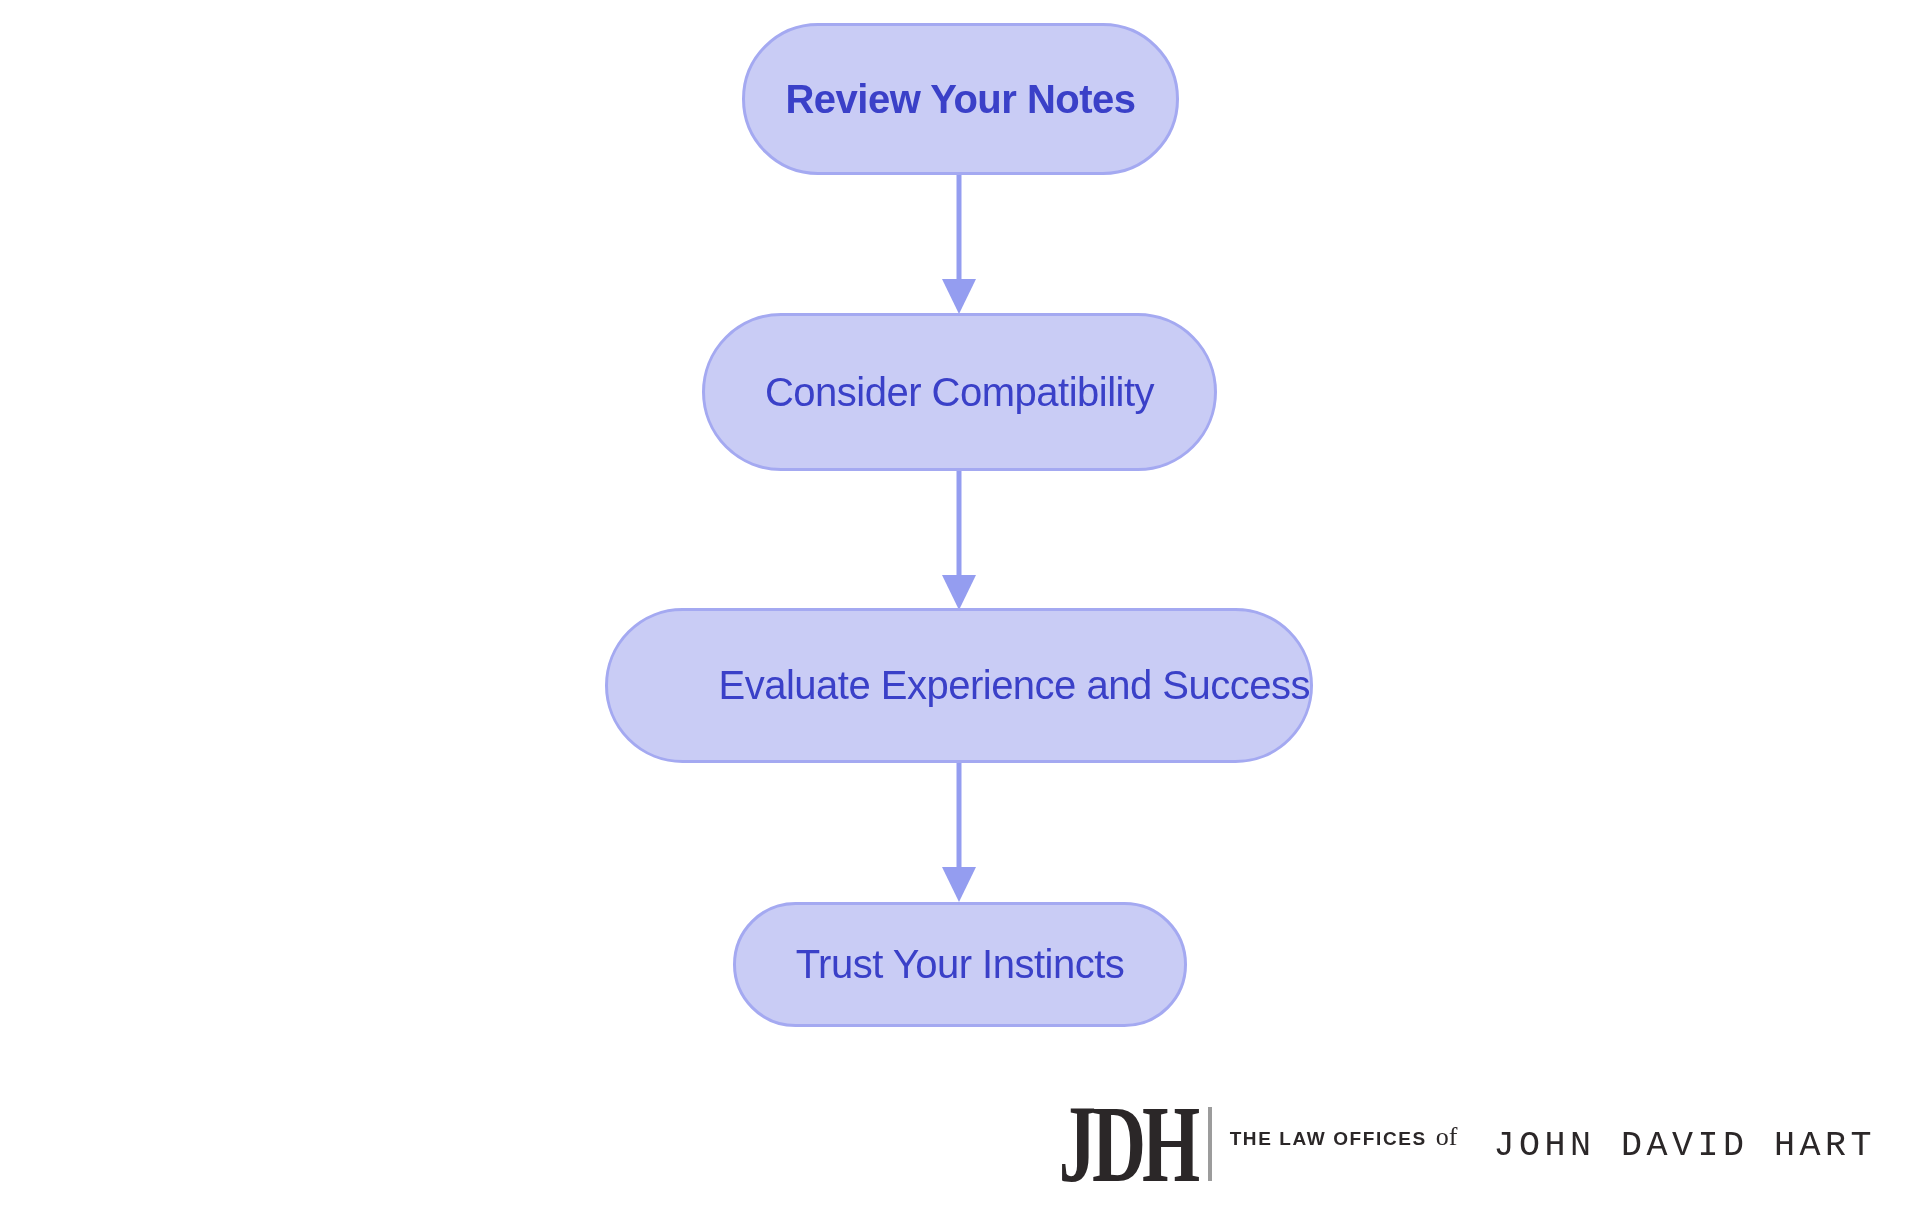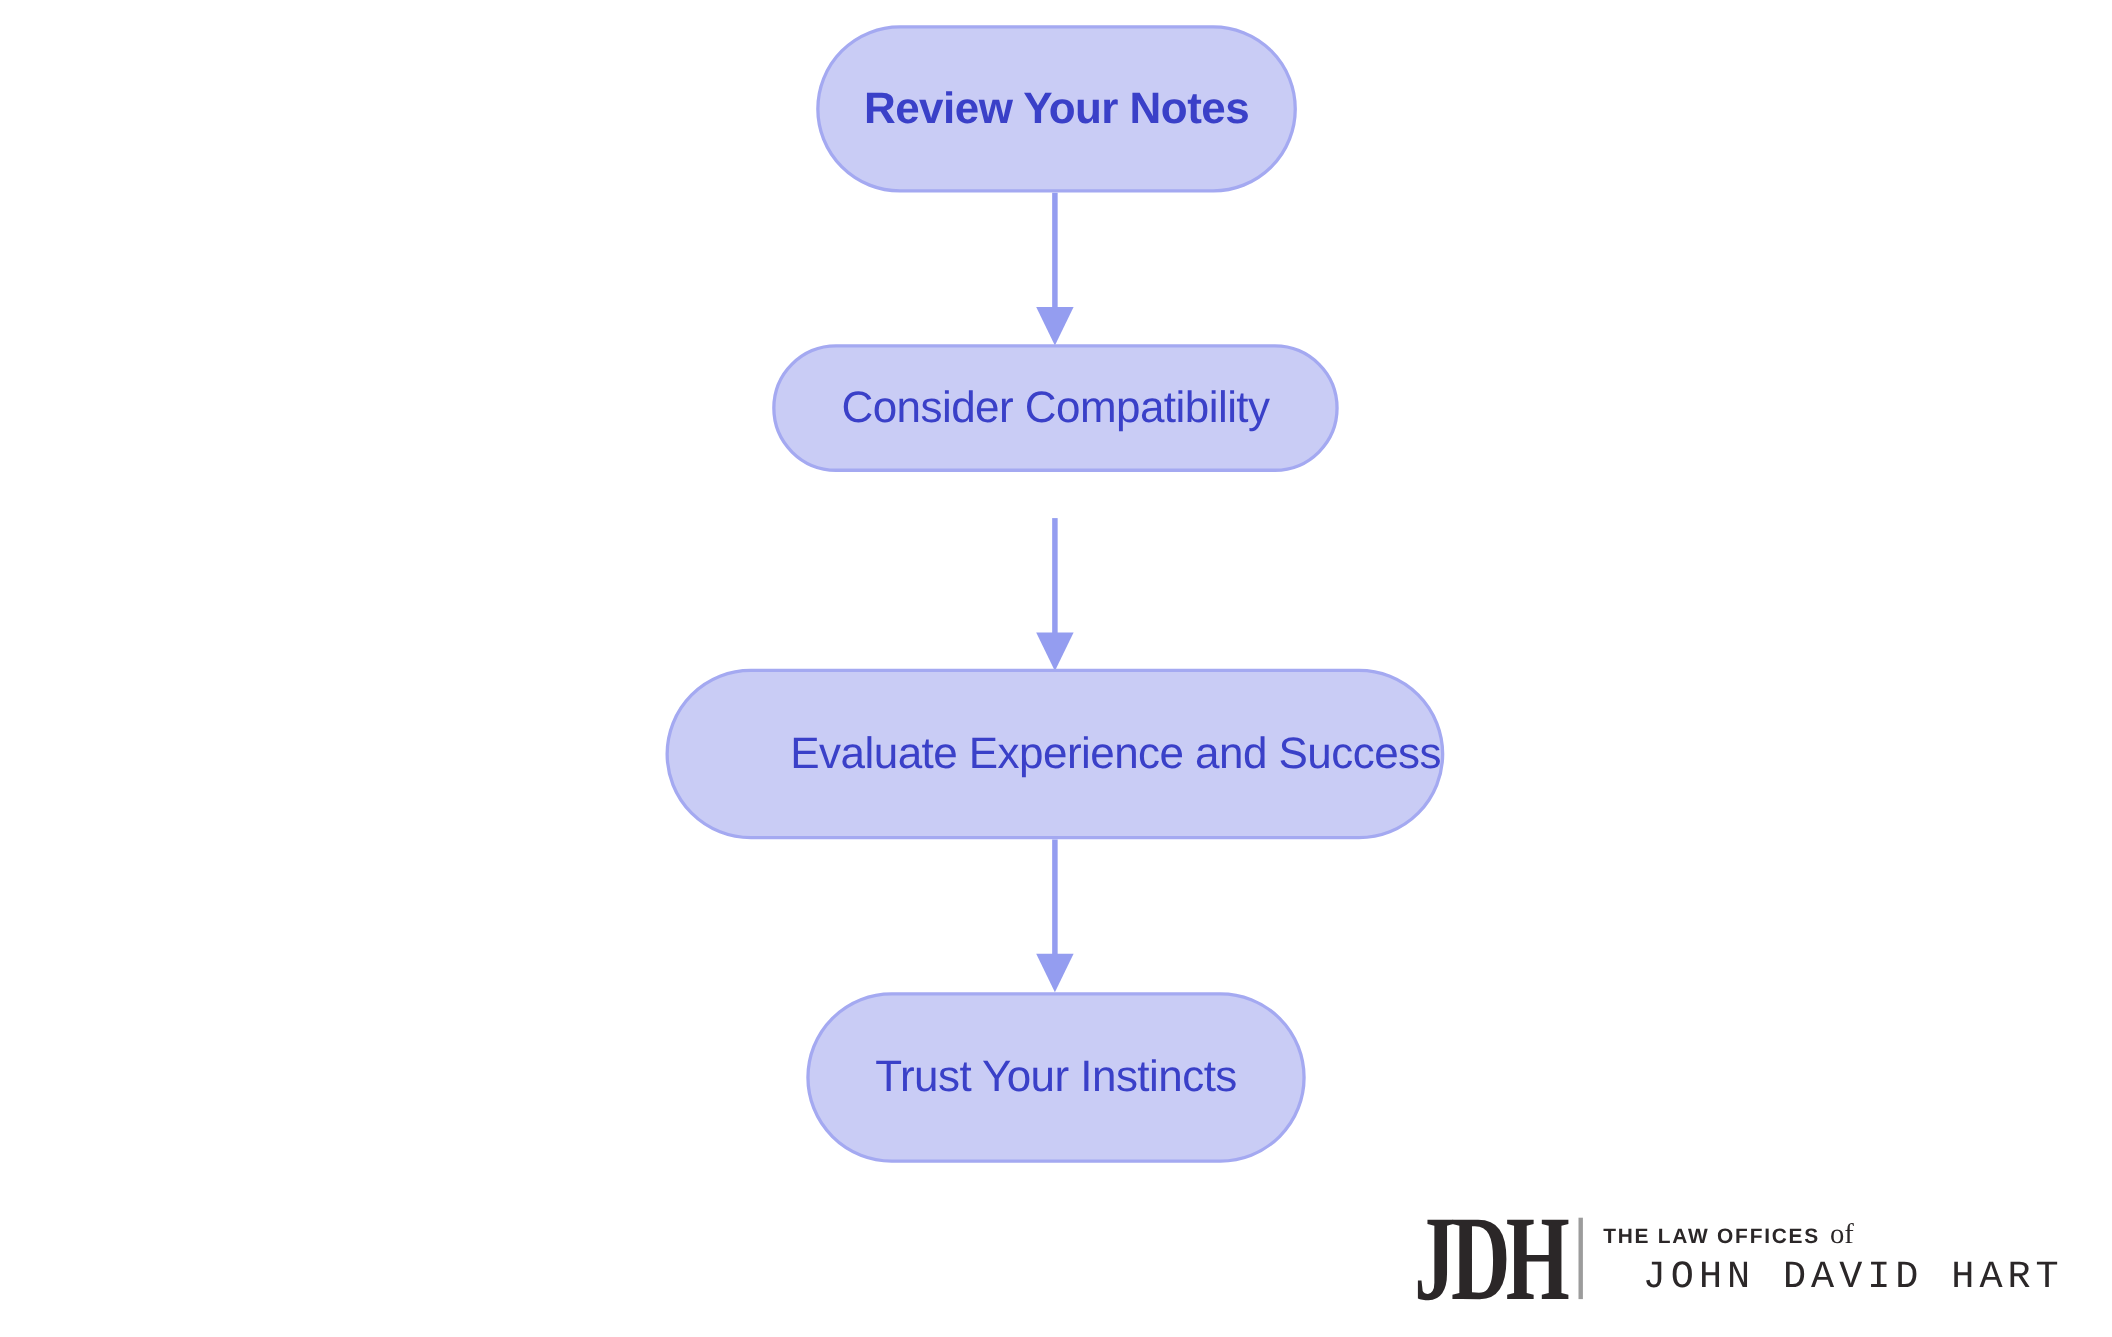--- a/index.html
+++ b/index.html
@@ -19,23 +19,23 @@
     justify-content: center;
     background: var(--node_fill, #c9ccf5);
     border: 3px solid var(--node_border, #a4a9f1);
     box-sizing: border-box;
     color: var(--node_text, #3a40c8);
     font-size: 40px;
     letter-spacing: -0.5px;
     white-space: nowrap;
   }
   .node-1 { left: 742px; top: 23px;  width: 437px; height: 152px; border-radius: 76px; font-weight: bold; }
-  .node-2 { left: 702px; top: 313px; width: 515px; height: 116px; border-radius: 79px; }
+  .node-2 { left: 702px; top: 313px; width: 515px; height: 158px; border-radius: 79px; }
   .node-3 { left: 605px; top: 608px; width: 708px; height: 155px; border-radius: 78px; justify-content: flex-end; }
-  .node-4 { left: 733px; top: 902px; width: 454px; height: 155px; border-radius: 78px; }
+  .node-4 { left: 733px; top: 902px; width: 454px; height: 125px; border-radius: 78px; }
 
   
   .arrow { position: absolute; left: 939px; width: 40px; height: 139px; }
   .arrow-1 { top: 175px; }
   .arrow-2 { top: 471px; }
   .arrow-3 { top: 763px; }
   .arrow line    { stroke: var(--arrow, #949df0); stroke-width: 5; }
   .arrow polygon { fill:   var(--arrow, #949df0); }
 
   
@@ -59,21 +59,21 @@
     text-align: right;
     white-space: nowrap;
   }
   .logo-divider {
     width: 4px;
     height: 74px;
     background: var(--logo-divider, #9c9c9c);
     margin: 0 18px 0 16px;
     align-self: center;
   }
-  .logo-text { display: flex; flex-direction: column; justify-content: center; }
+  .logo-text { display: flex; flex-direction: row; justify-content: center; }
   .logo-line1 { display: flex; align-items: baseline; }
   .offices {
     font-family: "Liberation Sans", sans-serif;
     font-weight: 700;
     font-size: 19px;
     letter-spacing: 1.6px;
     color: var(--logo-text, #2b2728);
   }
   .of {
     font-family: "Liberation Serif", serif;

